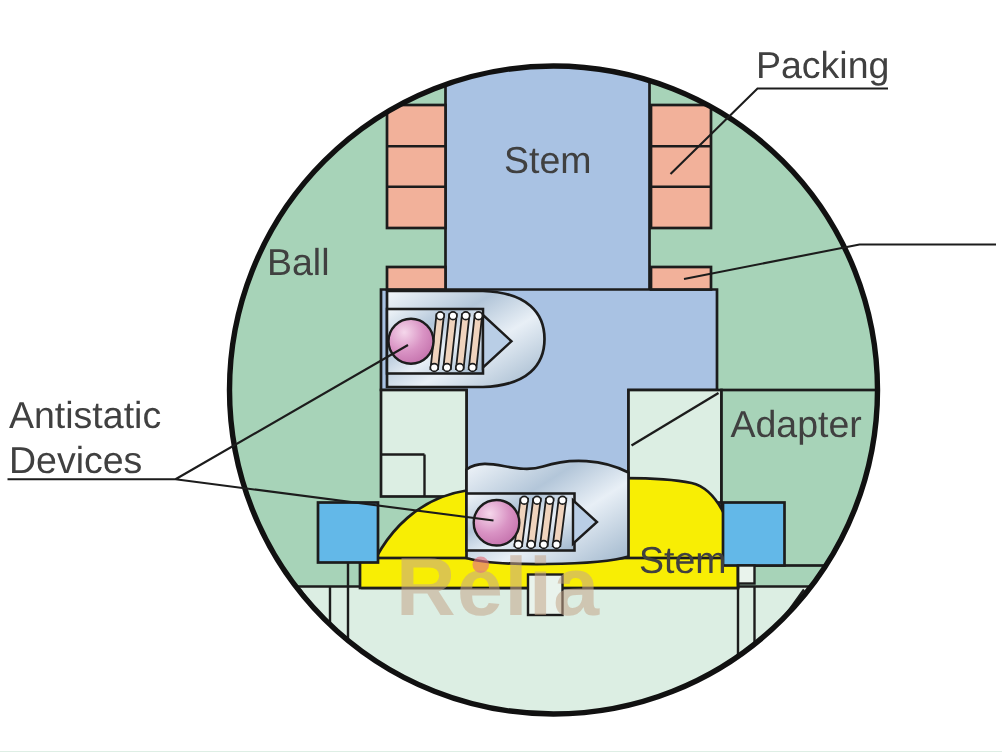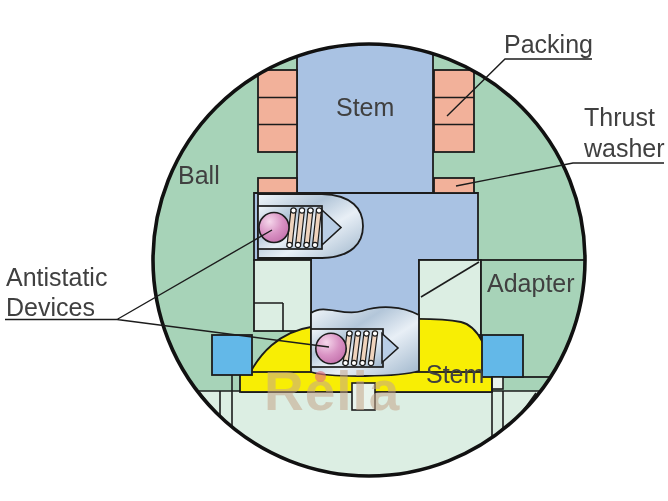--- a/index.html
+++ b/index.html
@@ -156,19 +156,17 @@
     <path class="leader" d="M664,163 L573,163 L456,186"></path>
     <path class="leader" d="M5,319.5 L117,319.5 M117,319.5 L272,230 M117,319.5 L329,347"></path>
   </svg>
 
   <div class="wm">Relia</div>
   <div class="wm-dot"></div>
 
   <div class="label" style="left:336px;top:92px;">Stem</div>
   <div class="label" style="left:178px;top:160px;">Ball</div>
   <div class="label" style="left:504px;top:29px;">Packing</div>
-  <div class="label" style="left:584px;top:102px;line-height:31px;">Thrust
-washer</div>
   <div class="label" style="left:6px;top:262px;">Antistatic
 Devices</div>
   <div class="label" style="left:487px;top:268px;text-align:center;">Adapter</div>
   <div class="label" style="left:426px;top:359px;">Stem</div>
 </div>
 
 </body></html>

